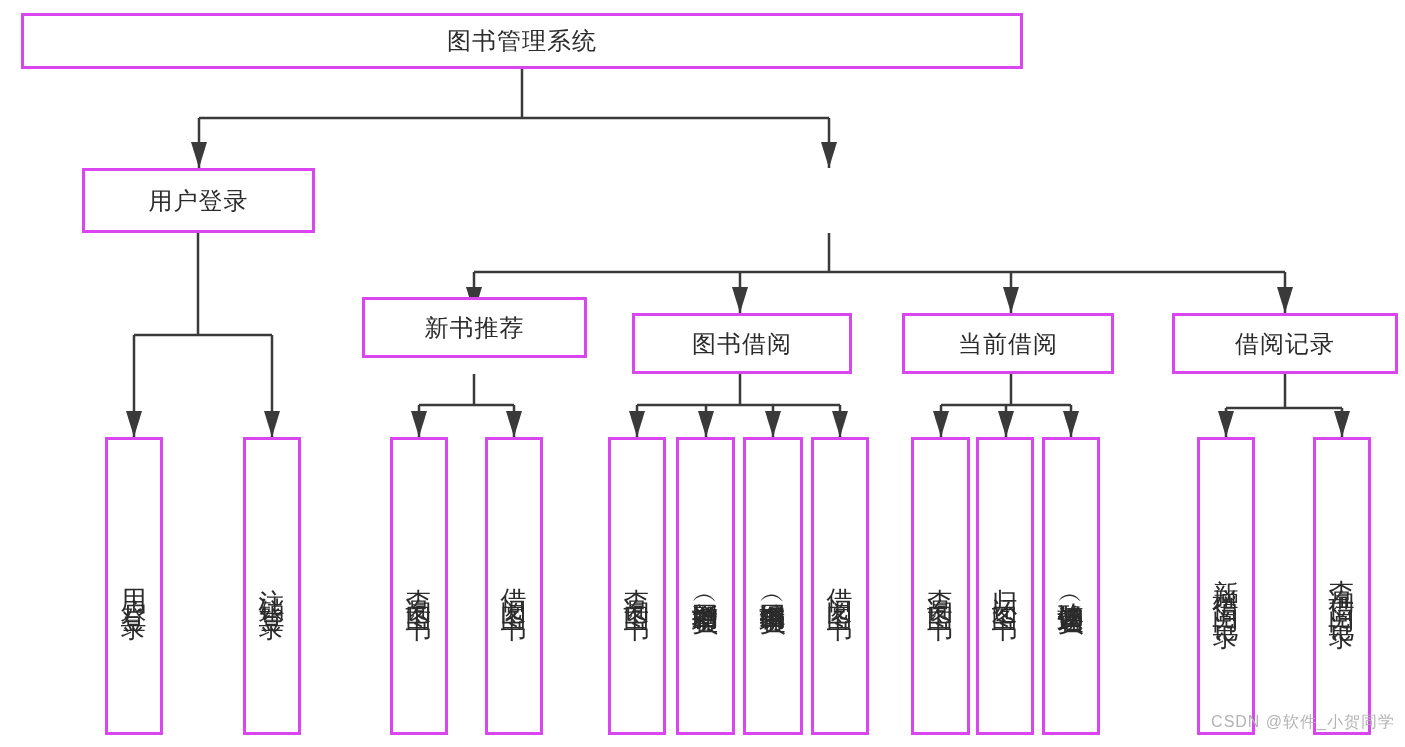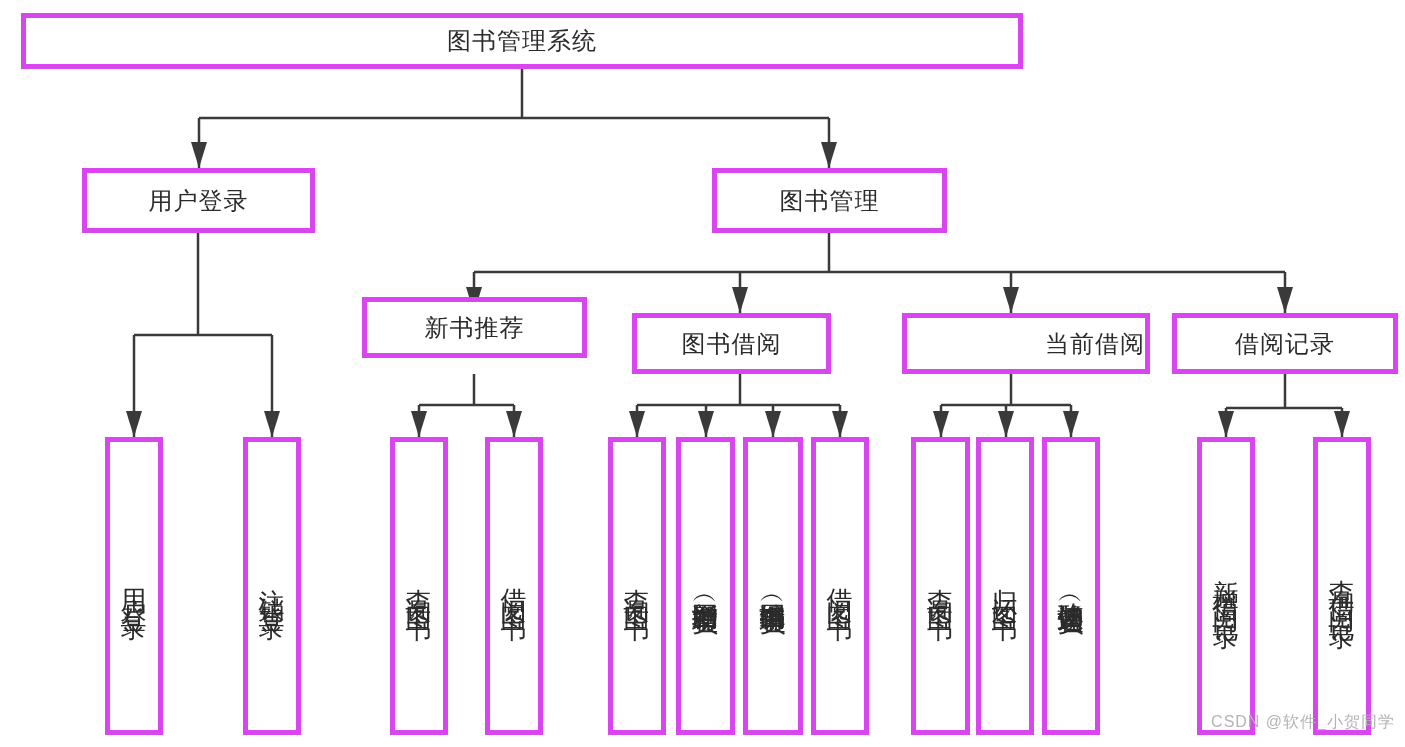--- a/index.html
+++ b/index.html
@@ -18,21 +18,21 @@
   .connector-layer {
     position: absolute;
     left: 0; top: 0;
     width: 1405px;
     height: 747px;
     pointer-events: none;
   }
   .node {
     position: absolute;
     box-sizing: border-box;
-    border: 5px solid #d946ef;
+    border: 3px solid #d946ef;
     background: #ffffff;
     display: flex;
     align-items: center;
     justify-content: center;
     color: #2b2b2b;
   }
   .node.h .label {
     font-size: 24px;
     letter-spacing: 1px;
     white-space: nowrap;
@@ -104,31 +104,28 @@
     </g>
   </svg>
 
   <div class="node h" style="left:21px; top:13px; width:1002px; height:56px;">
     <span class="label">图书管理系统</span>
   </div>
 
   <div class="node h" style="left:82px; top:168px; width:233px; height:65px;">
     <span class="label">用户登录</span>
   </div>
-  <div class="node h" style="left:712px; top:168px; width:235px; height:65px;">
-    <span class="label">图书管理</span>
-  </div>
 
   <div class="node h" style="left:362px; top:297px; width:225px; height:61px;">
     <span class="label">新书推荐</span>
   </div>
-  <div class="node h" style="left:632px; top:313px; width:199px; height:61px;">
+  <div class="node h" style="left:632px; top:313px; width:220px; height:61px;">
     <span class="label">图书借阅</span>
   </div>
-  <div class="node h" style="left:902px; top:313px; width:248px; height:61px;justify-content:flex-end;">
+  <div class="node h" style="left:902px; top:313px; width:212px; height:61px;">
     <span class="label">当前借阅</span>
   </div>
   <div class="node h" style="left:1172px; top:313px; width:226px; height:61px;">
     <span class="label">借阅记录</span>
   </div>
 
   <div class="node v" style="left:105px; top:437px; width:58px; height:298px;">
     <span class="label">用户登录</span>
   </div>
   <div class="node v" style="left:243px; top:437px; width:58px; height:298px;">

